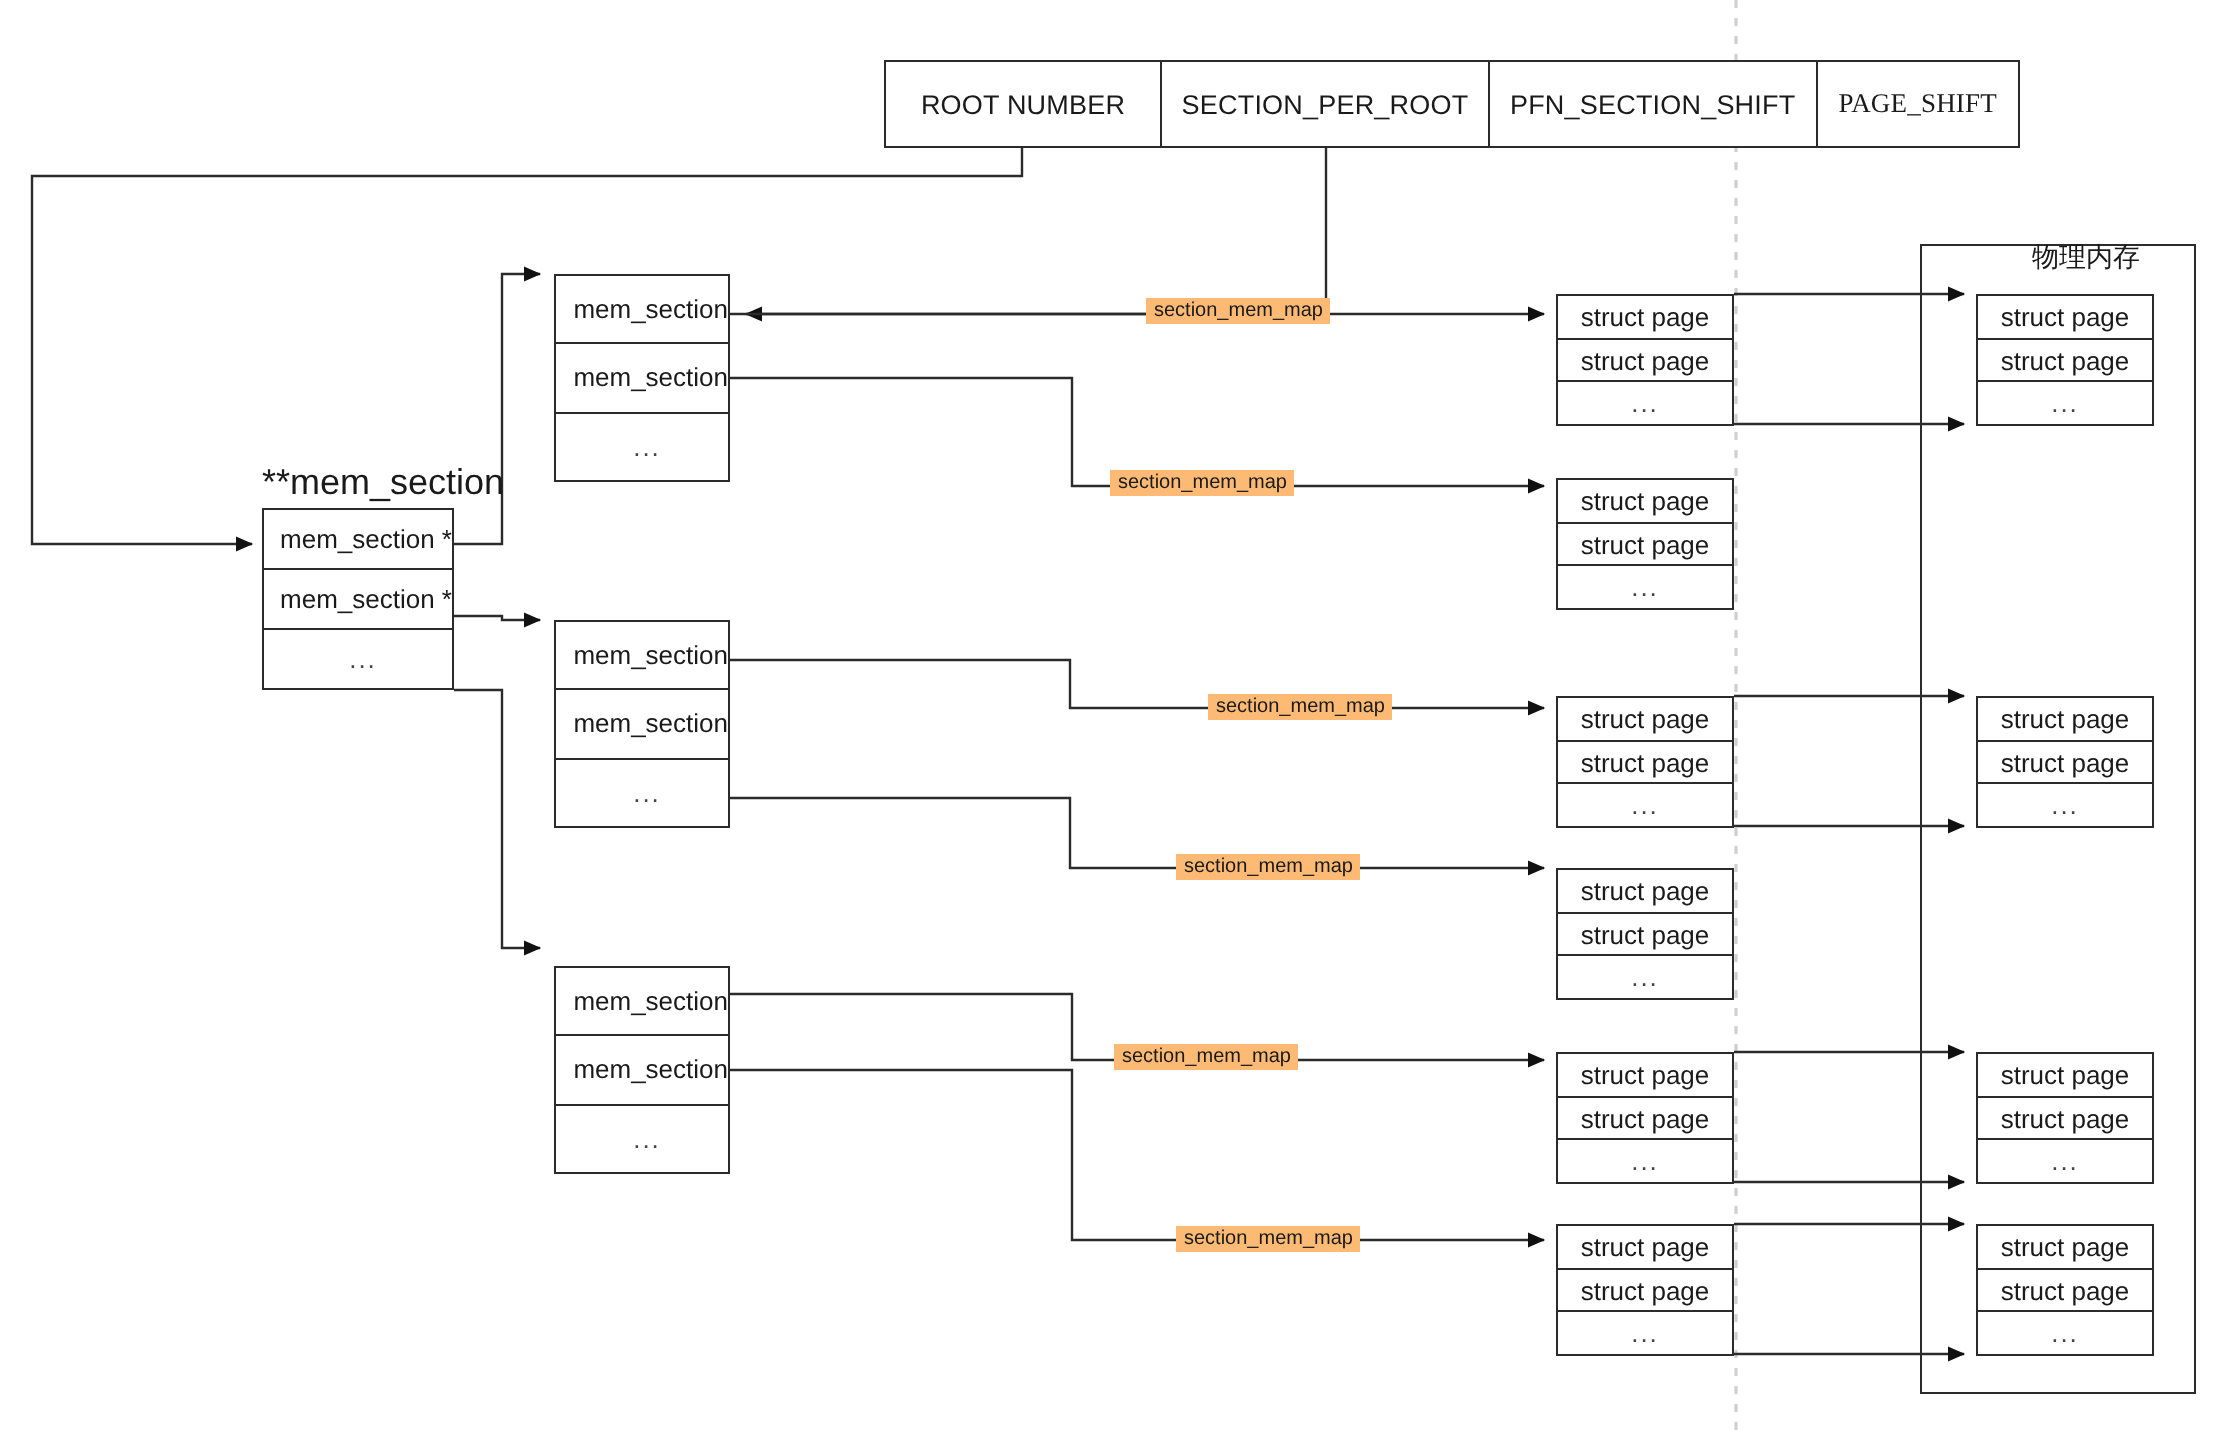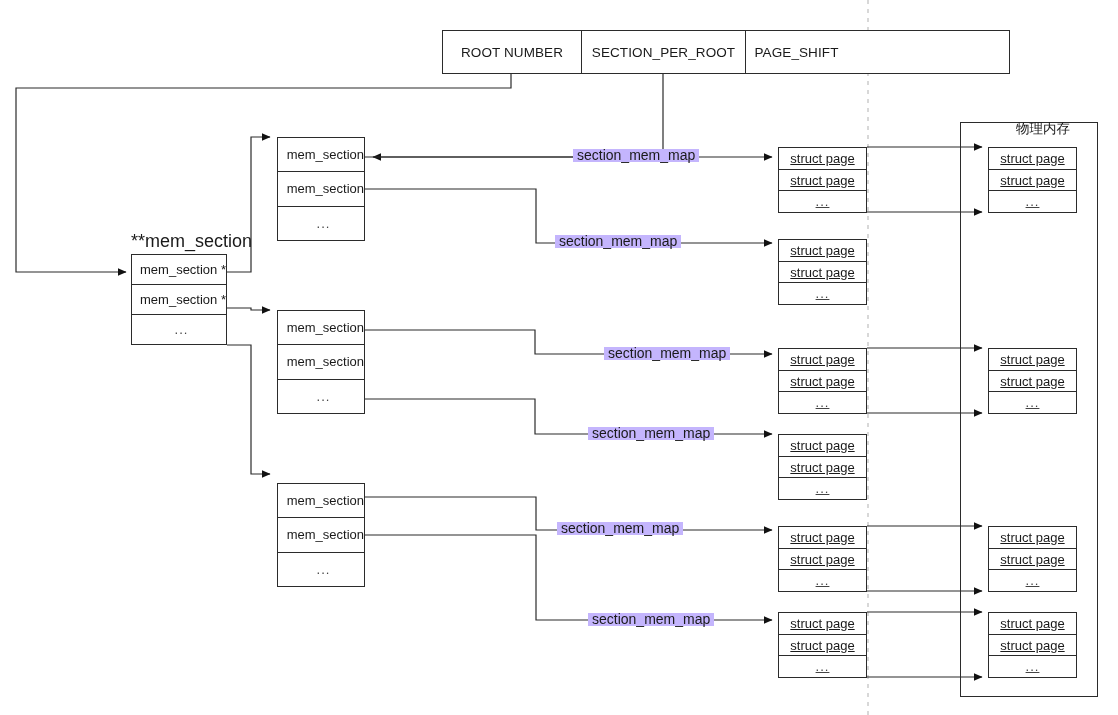--- a/index.html
+++ b/index.html
@@ -35,21 +35,21 @@
     box-sizing:border-box;
     border-right:1px solid #2b2b2b;
     display:flex;
     align-items:center;
     justify-content:center;
     font-size:13.5px;
     letter-spacing:0.1px;
     white-space:nowrap;
     padding:0 10px;
   }
-  .hdr .cell:last-child{border-right:none;}
+  .hdr .cell:last-child{border-right:none;font-family:Liberation Serif, serif;}
 
   
   .stack{
     position:absolute;
     box-sizing:border-box;
     border:1px solid #2b2b2b;
     background:#ffffff;
     display:flex;
     flex-direction:column;
   }
@@ -57,34 +57,34 @@
     box-sizing:border-box;
     flex:1 1 0;
     border-bottom:1px solid #2b2b2b;
     display:flex;
     align-items:center;
     font-size:13px;
     white-space:nowrap;
     overflow:hidden;
   }
   .stack .row:last-child{border-bottom:none;}
-  .stack.center .row{justify-content:center;text-decoration:underline;}
+  .stack.center .row{justify-content:center;}
   .stack.left .row{justify-content:flex-end;padding-left:5px;}
   .stack .row.dots{justify-content:center;color:#444;letter-spacing:1px;}
 
   .caption{
     position:absolute;
     font-size:18px;
     white-space:nowrap;
   }
   .wire-label{
     position:absolute;
-    font-size:14px;
-    white-space:nowrap;
-    background:#c4b5fd;
+    font-size:10px;
+    white-space:nowrap;
+    background:#fdba74;
     padding:0 4px;
     line-height:13px;
   }
   .pm-title{
     position:absolute;
     font-size:13.5px;
     white-space:nowrap;
   }
   .pm-frame{
     position:absolute;
@@ -144,20 +144,23 @@
     </g>
   </svg>
 
   <div class="box hdr" style="left:442px;top:30px;width:568px;height:44px;">
     <div class="cell" style="width:139px;">
       <span>ROOT NUMBER</span>
     </div>
     <div class="cell" style="width:164px;justify-content:center;">
       <span>SECTION_PER_ROOT</span>
     </div>
+    <div class="cell" style="width:164px;">
+      <span>PFN_SECTION_SHIFT</span>
+    </div>
     <div class="cell" style="width:101px;">
       <span>PAGE_SHIFT</span>
     </div>
   </div>
 
   <div class="caption" style="left:131px;top:231px;">**mem_section</div>
 
   <div class="stack left" style="left:131px;top:254px;width:96px;height:91px;">
     <div class="row">
       <span>mem_section *</span>

